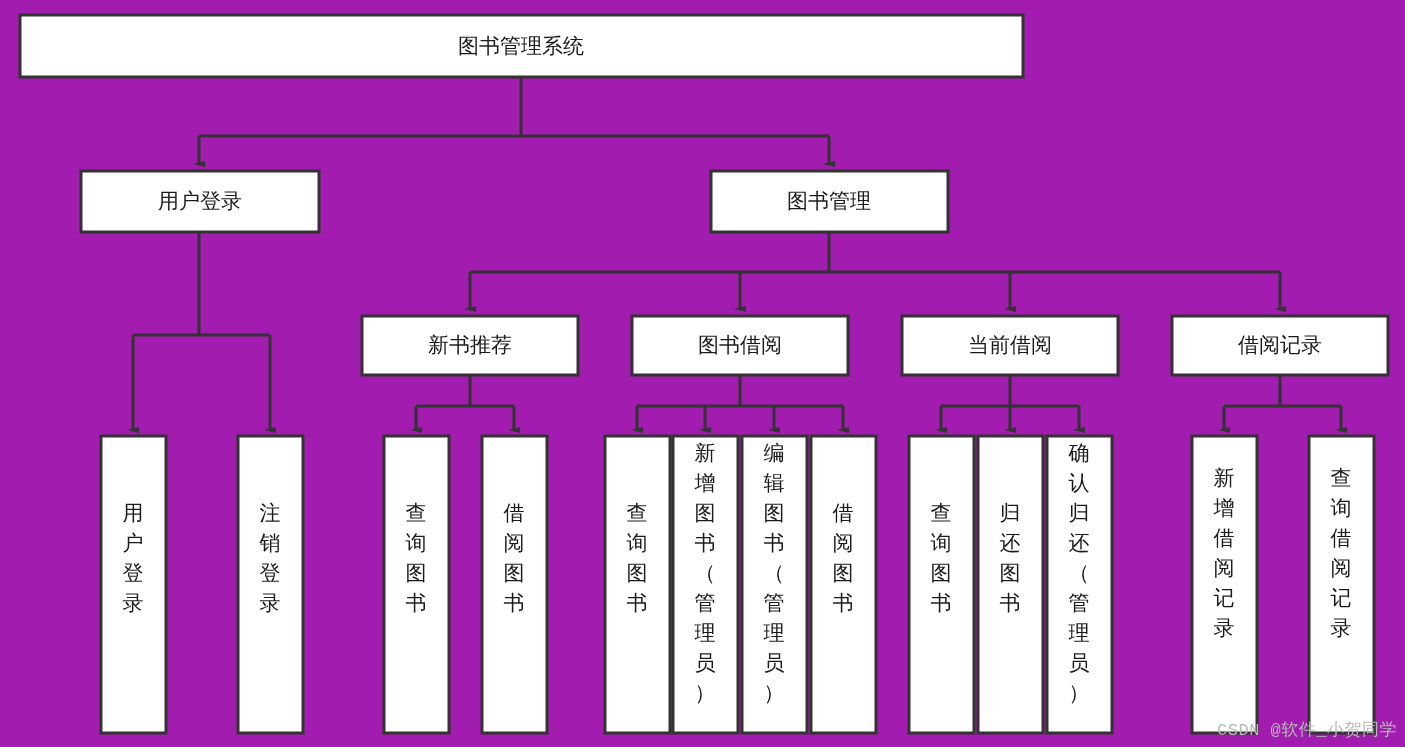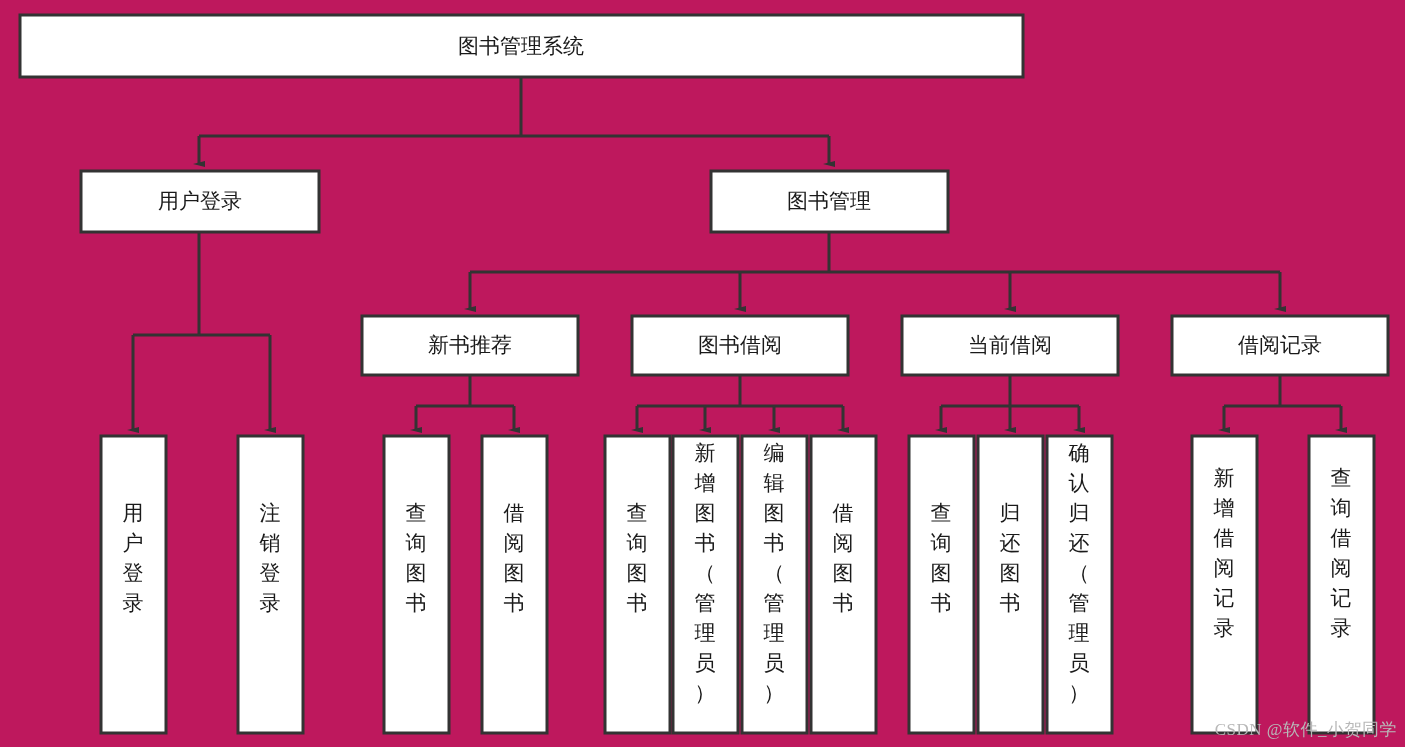--- a/index.html
+++ b/index.html
@@ -7,21 +7,21 @@
     padding: 0;
     background: #ffffff;
   }
   body {
     font-family: "DejaVu Sans", "Liberation Sans", sans-serif;
   }
   #diagram-root {
     position: relative;
     width: 1405px;
     height: 747px;
-    background: #be185d;
+    background: #a21caf;
     overflow: hidden;
   }
   svg.diagram-canvas {
     position: absolute;
     left: 0;
     top: 0;
     width: 1405px;
     height: 747px;
   }
   .node-box {
@@ -44,21 +44,21 @@
   .node-label-v {
     font-family: "DejaVu Sans", "Liberation Sans", sans-serif;
     font-size: 21px;
     fill: #1a1a1a;
     text-anchor: middle;
   }
   .watermark-text {
     position: absolute;
     right: 8px;
     bottom: 6px;
-    font-family: Liberation Serif, serif;
+    font-family: Liberation Mono, monospace;
     font-size: 17px;
     color: #b8b8b8;
     white-space: nowrap;
     letter-spacing: 0.5px;
     pointer-events: none;
   }
 </style>
 </head>
 <body>
 

